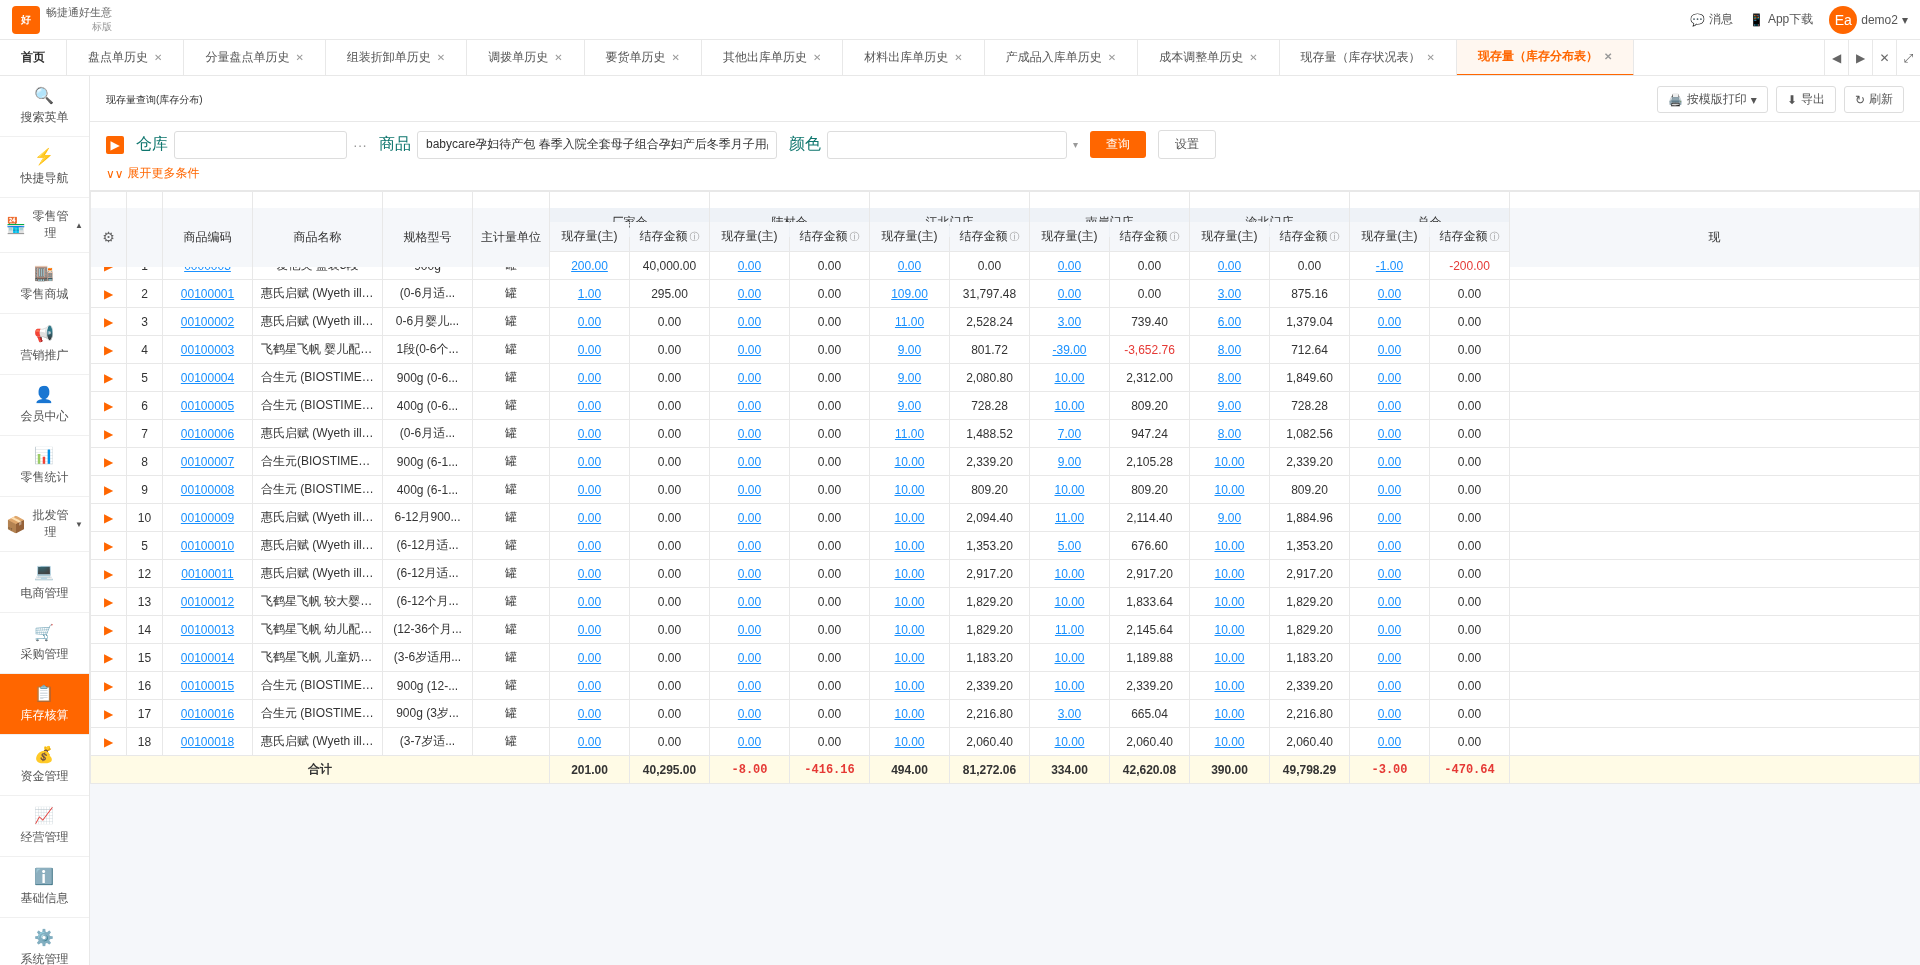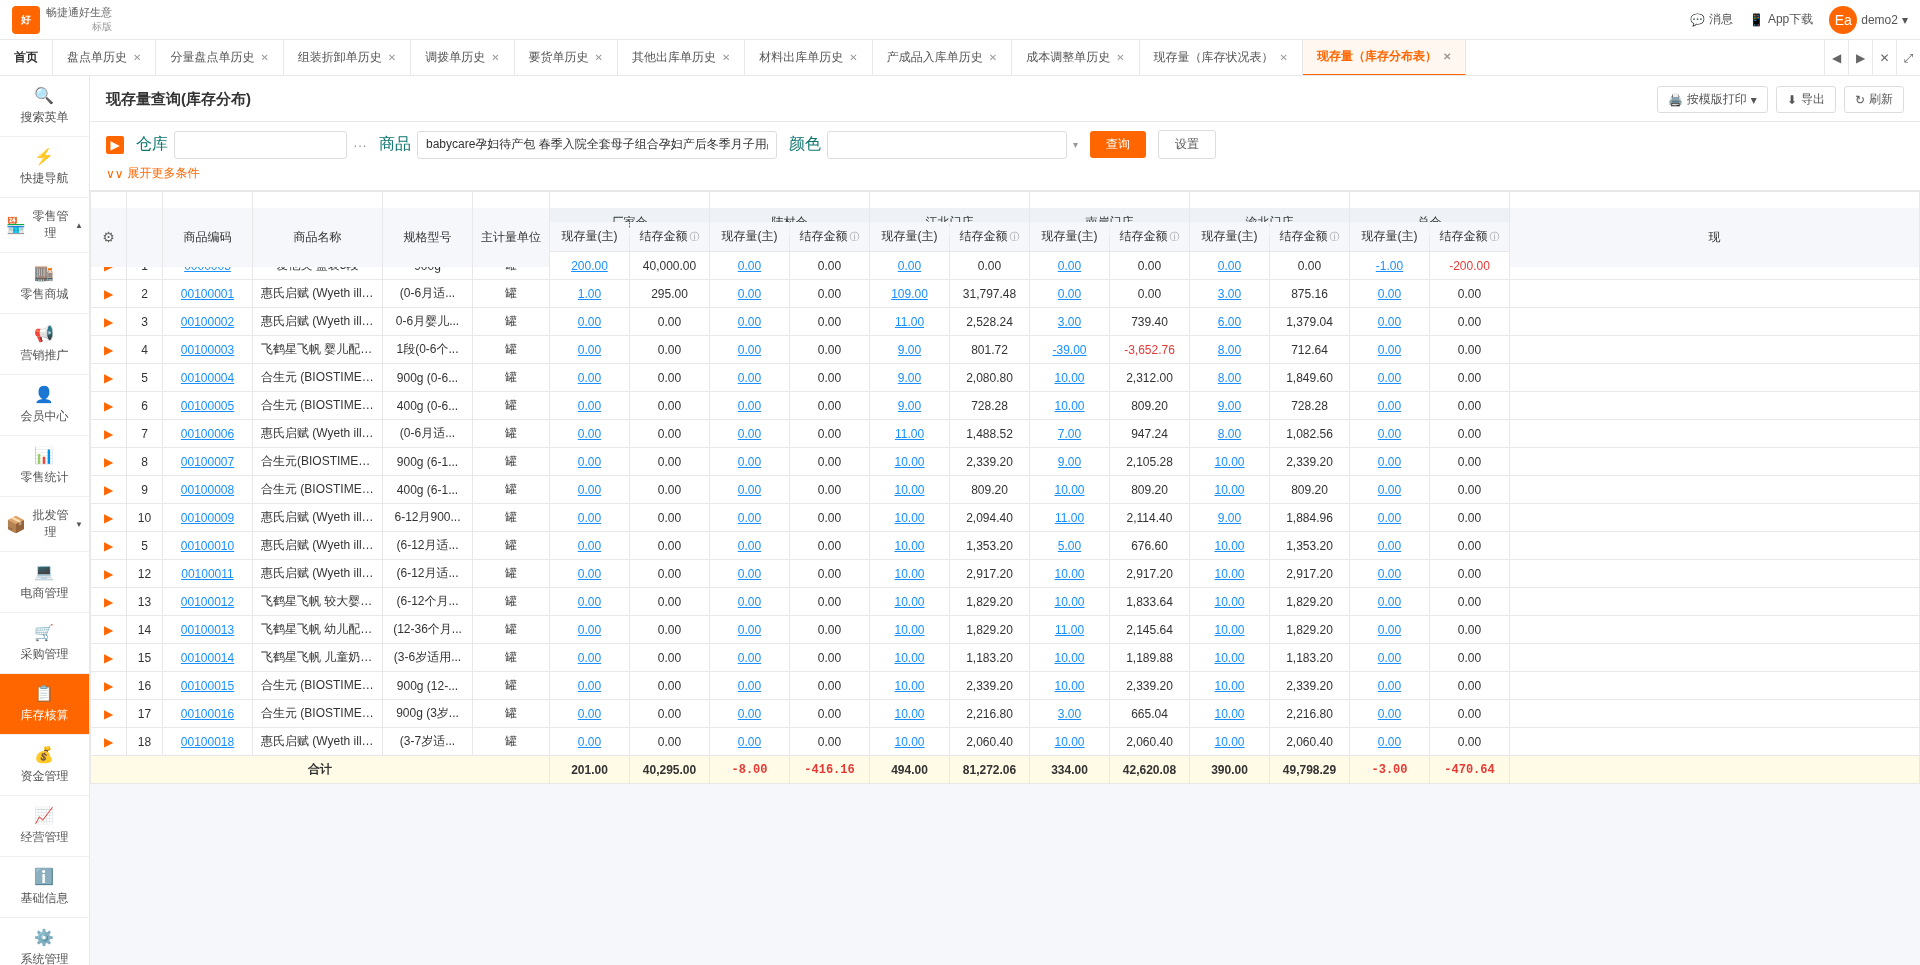--- a/index.html
+++ b/index.html
@@ -8,42 +8,42 @@
     
     .top-bar { height: 40px; background: #fff; display: flex; align-items: center; padding: 0 12px; border-bottom: 1px solid #e8e8e8; justify-content: space-between; }
     .logo-area { display: flex; align-items: center; gap: 6px; }
     .logo-icon { width: 28px; height: 28px; background: #ff6600; border-radius: 4px; display: flex; align-items: center; justify-content: center; color: #fff; font-size: 10px; font-weight: bold; }
     .top-right { display: flex; align-items: center; gap: 16px; }
     .top-right-item { display: flex; align-items: center; gap: 4px; color: #555; font-size: 12px; cursor: pointer; }
     .avatar { width: 28px; height: 28px; border-radius: 50%; background: #ff6600; display: flex; align-items: center; justify-content: center; color: #fff; font-size: 14px; }
 
     
     .nav-tabs { height: 36px; background: #fff; display: flex; align-items: center; border-bottom: 1px solid #e8e8e8; overflow: hidden; }
-    .nav-tab { padding: 0 14px; height: 36px; display: flex; align-items: center; gap: 4px; font-size: 12px; color: #555; border-right: 1px solid #e8e8e8; cursor: pointer; white-space: nowrap; }
+    .nav-tab { padding: 0 21px; height: 36px; display: flex; align-items: center; gap: 4px; font-size: 12px; color: #555; border-right: 1px solid #e8e8e8; cursor: pointer; white-space: nowrap; }
     .nav-tab.active { background: #fff7f0; color: #ff6600; border-bottom: 2px solid #ff6600; font-weight: bold; }
     .nav-tab .close-btn { color: #999; font-size: 10px; margin-left: 2px; }
     .nav-tab-home { background: #fff; color: #333; font-weight: bold; }
     .nav-arrows { display: flex; align-items: center; margin-left: auto; }
     .nav-arrow-btn { width: 24px; height: 36px; display: flex; align-items: center; justify-content: center; cursor: pointer; color: #666; border-left: 1px solid #e8e8e8; font-size: 12px; }
 
     
     .main-layout { display: flex; height: calc(100vh - 76px); }
 
     
     .sidebar { width: 90px; background: #fff; border-right: 1px solid #e8e8e8; display: flex; flex-direction: column; flex-shrink: 0; overflow-y: auto; }
     .sidebar-item { padding: 10px 6px; text-align: center; cursor: pointer; font-size: 12px; color: #555; display: flex; flex-direction: column; align-items: center; gap: 4px; border-bottom: 1px solid #f0f0f0; }
     .sidebar-item.active { background: #ff6600; color: #fff; }
     .sidebar-item .s-icon { font-size: 16px; }
 
     
     .content-area { flex: 1; overflow: hidden; display: flex; flex-direction: column; background: #f5f7fa; }
 
     
     .page-header { padding: 10px 16px 8px; background: #fff; border-bottom: 1px solid #e8e8e8; display: flex; align-items: center; justify-content: space-between; }
-    .page-title { font-size: 15px; font-weight: bold; color: #333; }
+    .page-title { font-size: 10px; font-weight: normal; color: #333; }
     .header-actions { display: flex; align-items: center; gap: 8px; }
     .btn-action { display: flex; align-items: center; gap: 4px; padding: 4px 10px; border: 1px solid #ddd; background: #fff; border-radius: 3px; cursor: pointer; font-size: 12px; color: #555; }
 
     
     .filter-bar { background: #fff; padding: 8px 16px; border-bottom: 1px solid #e8e8e8; }
     .filter-row { display: flex; align-items: center; gap: 12px; flex-wrap: wrap; }
     .filter-item { display: flex; align-items: center; gap: 6px; }
     .filter-label { color: #0f766e; font-size: 16px; white-space: nowrap; }
     .filter-input { height: 28px; border: 1px solid #ddd; border-radius: 3px; padding: 0 8px; font-size: 12px; min-width: 80px; }
     .filter-input-long { min-width: 360px; color: #333; }

